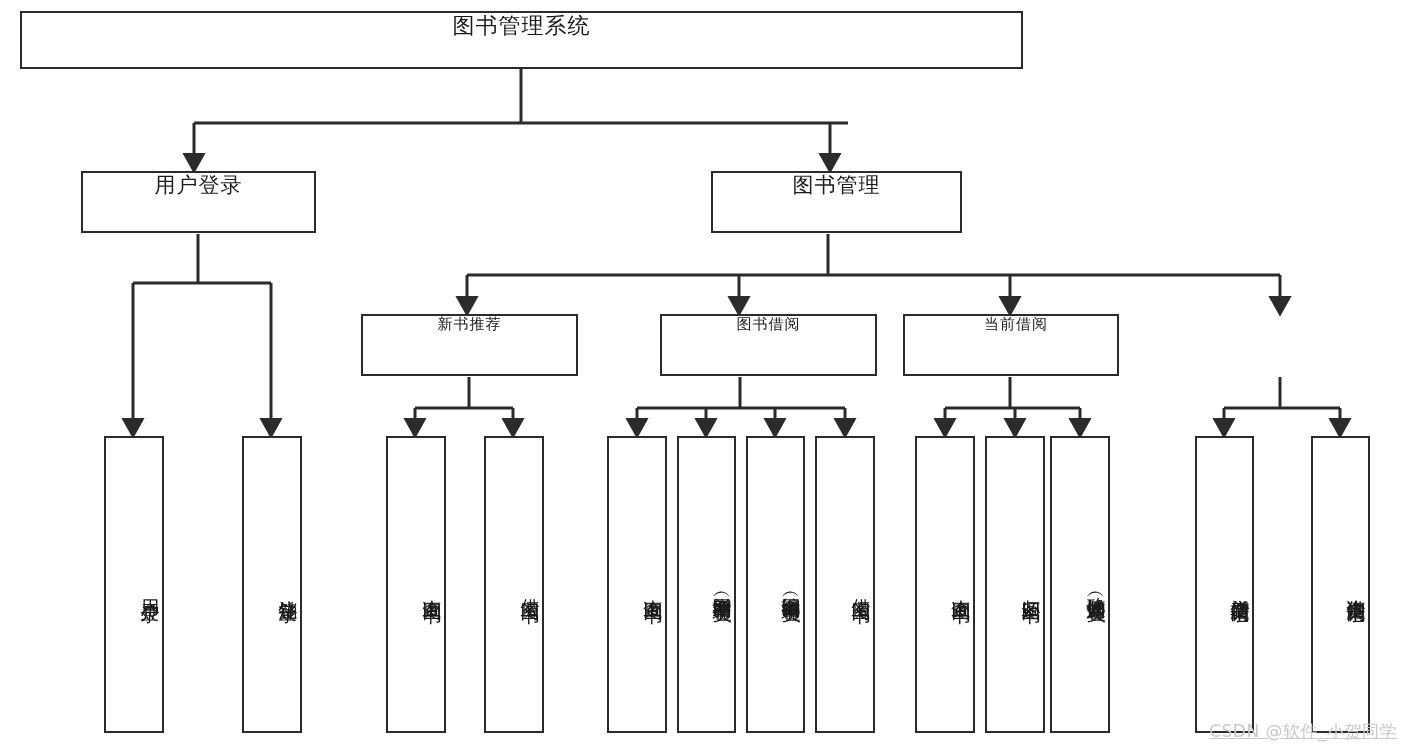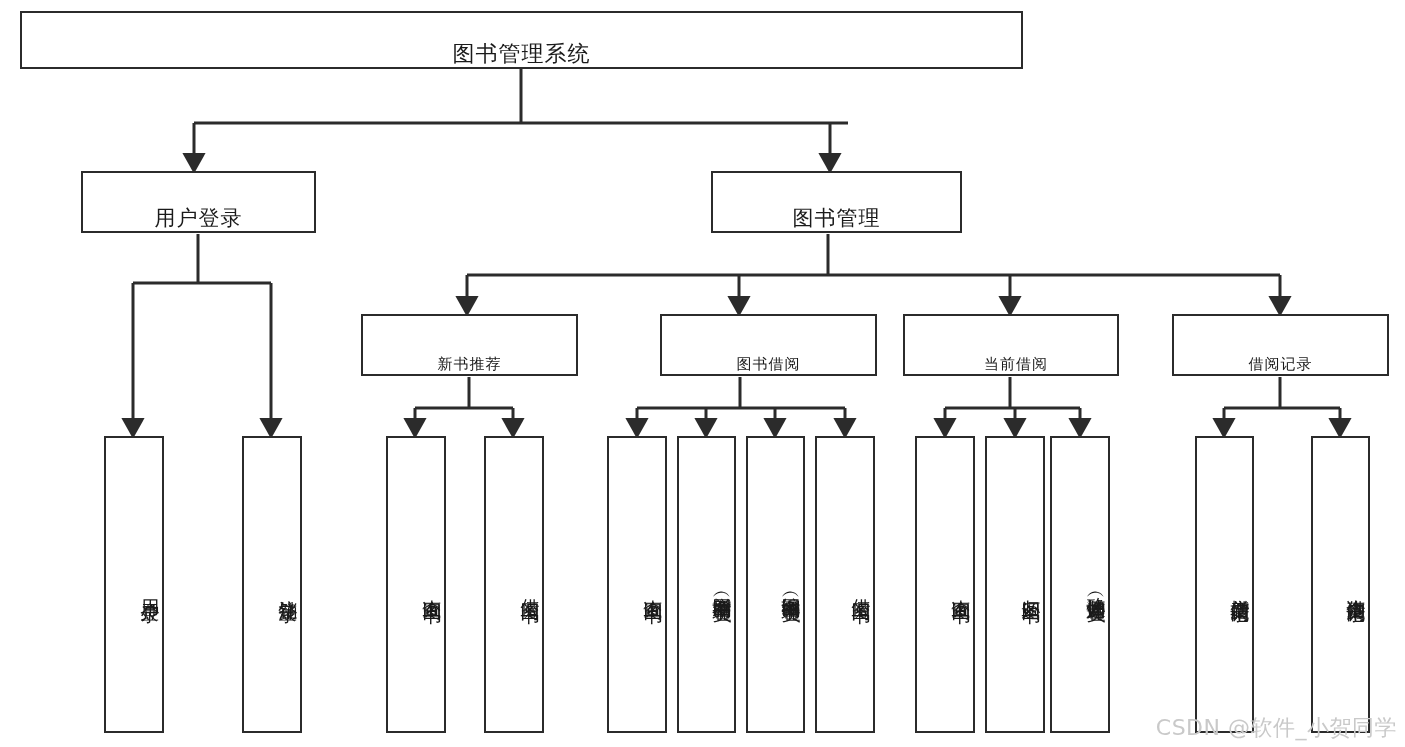--- a/index.html
+++ b/index.html
@@ -25,21 +25,21 @@
     width: 1405px;
     height: 747px;
     pointer-events: none;
   }
   .node {
     position: absolute;
     box-sizing: border-box;
     background: #ffffff;
     border: 2px solid #2b2b2b;
     display: flex;
-    align-items: flex-end;
+    align-items: flex-start;
     justify-content: center;
     color: #1a1a1a;
     text-align: center;
     line-height: 1.18;
     z-index: 2;
   }
   .node.root {
     font-size: 22px;
     letter-spacing: 1px;
   }
@@ -64,26 +64,27 @@
     padding-top: 4px;
     letter-spacing: 1px;
   }
   .node .label {
     display: block;
   }
   #watermark {
     position: absolute;
     right: 8px;
     bottom: 4px;
-    font-size: 22px;
+    font-size: 17px;
     color: #c9c9c9;
     letter-spacing: 0.5px;
     z-index: 3;
     white-space: nowrap;
     user-select: none;
+    text-decoration: underline;
   }
 </style>
 </head>
 <body>
 
 <div id="diagram-root">
 
   <svg id="edge-layer" viewBox="0 0 1405 747" width="1405" height="747" xmlns="http://www.w3.org/2000/svg">
     <defs>
       <marker id="arrowhead" markerWidth="9" markerHeight="9" refX="3.4" refY="4.5" orient="auto" markerUnits="strokeWidth">
@@ -147,23 +148,20 @@
 
   <div class="node level3" style="left:361px; top:314px; width:217px; height:62px;">
     <span class="label">新书推荐</span>
   </div>
   <div class="node level3" style="left:660px; top:314px; width:217px; height:62px;">
     <span class="label">图书借阅</span>
   </div>
   <div class="node level3" style="left:903px; top:314px; width:216px; height:62px;padding-left:10px;">
     <span class="label">当前借阅</span>
   </div>
-  <div class="node level3" style="left:1172px; top:314px; width:217px; height:62px;">
-    <span class="label">借阅记录</span>
-  </div>
 
   <div class="node leaf" style="left:104px; top:436px; width:60px; height:297px;">
     <span class="label">用户登录</span>
   </div>
   <div class="node leaf" style="left:242px; top:436px; width:60px; height:297px;">
     <span class="label">注销登录</span>
   </div>
 
   <div class="node leaf" style="left:386px; top:436px; width:60px; height:297px;">
     <span class="label">查询图书</span>

